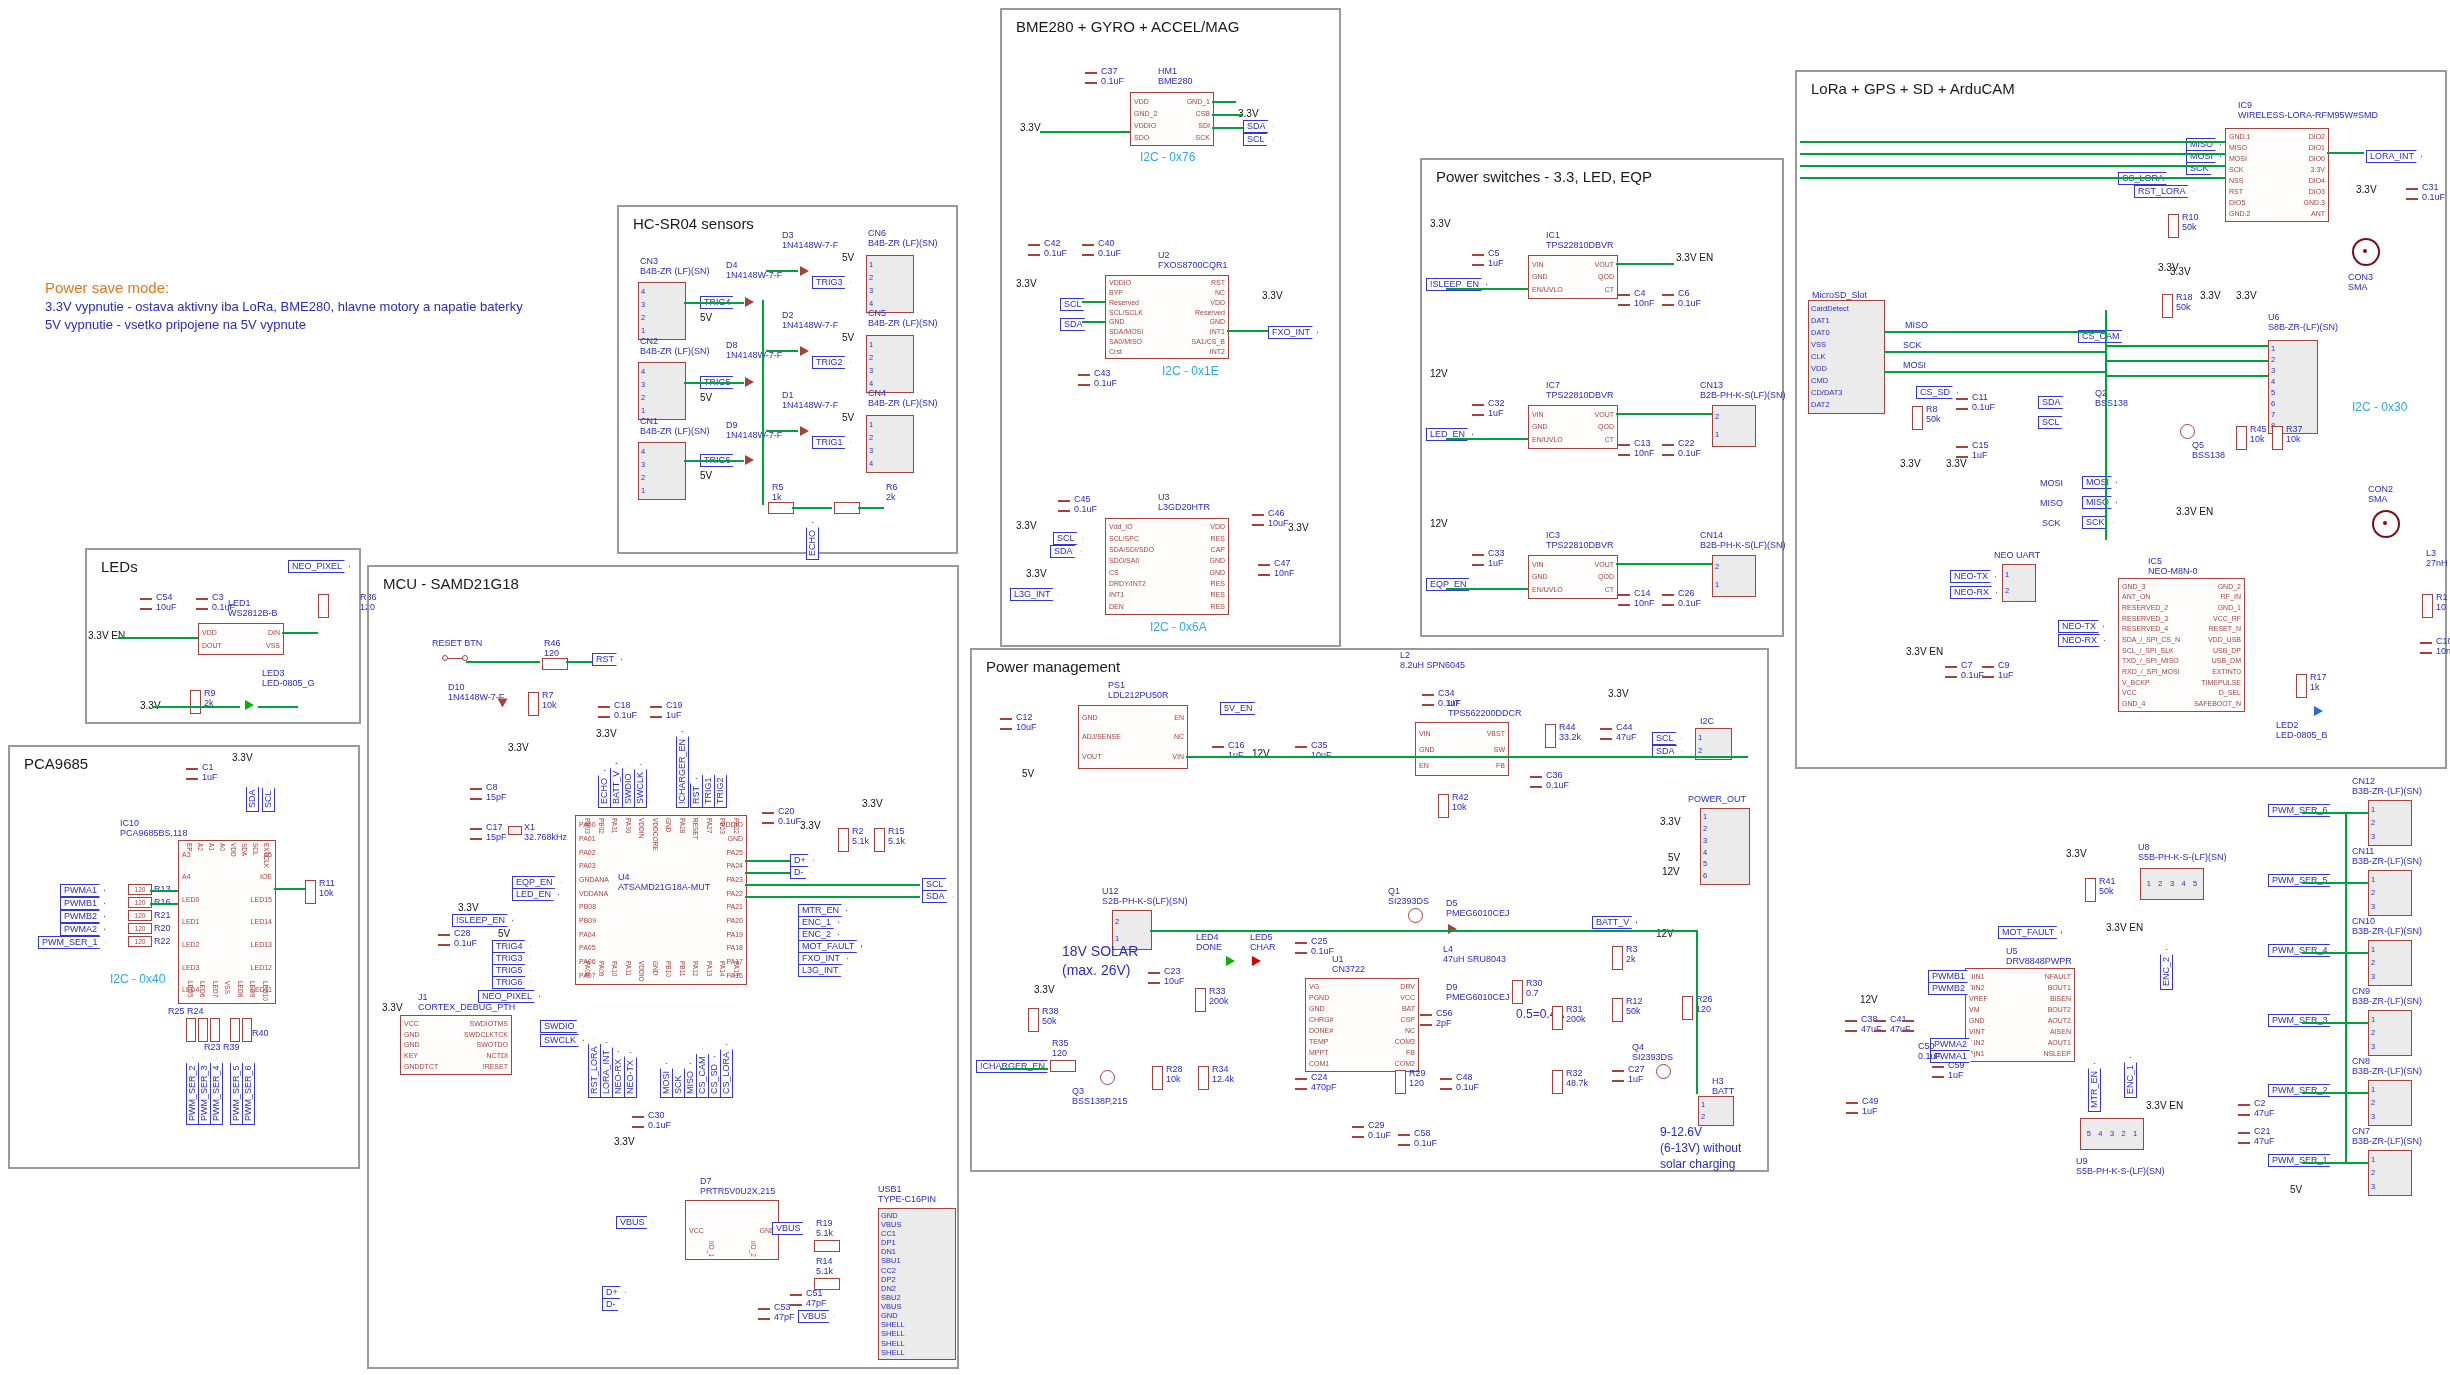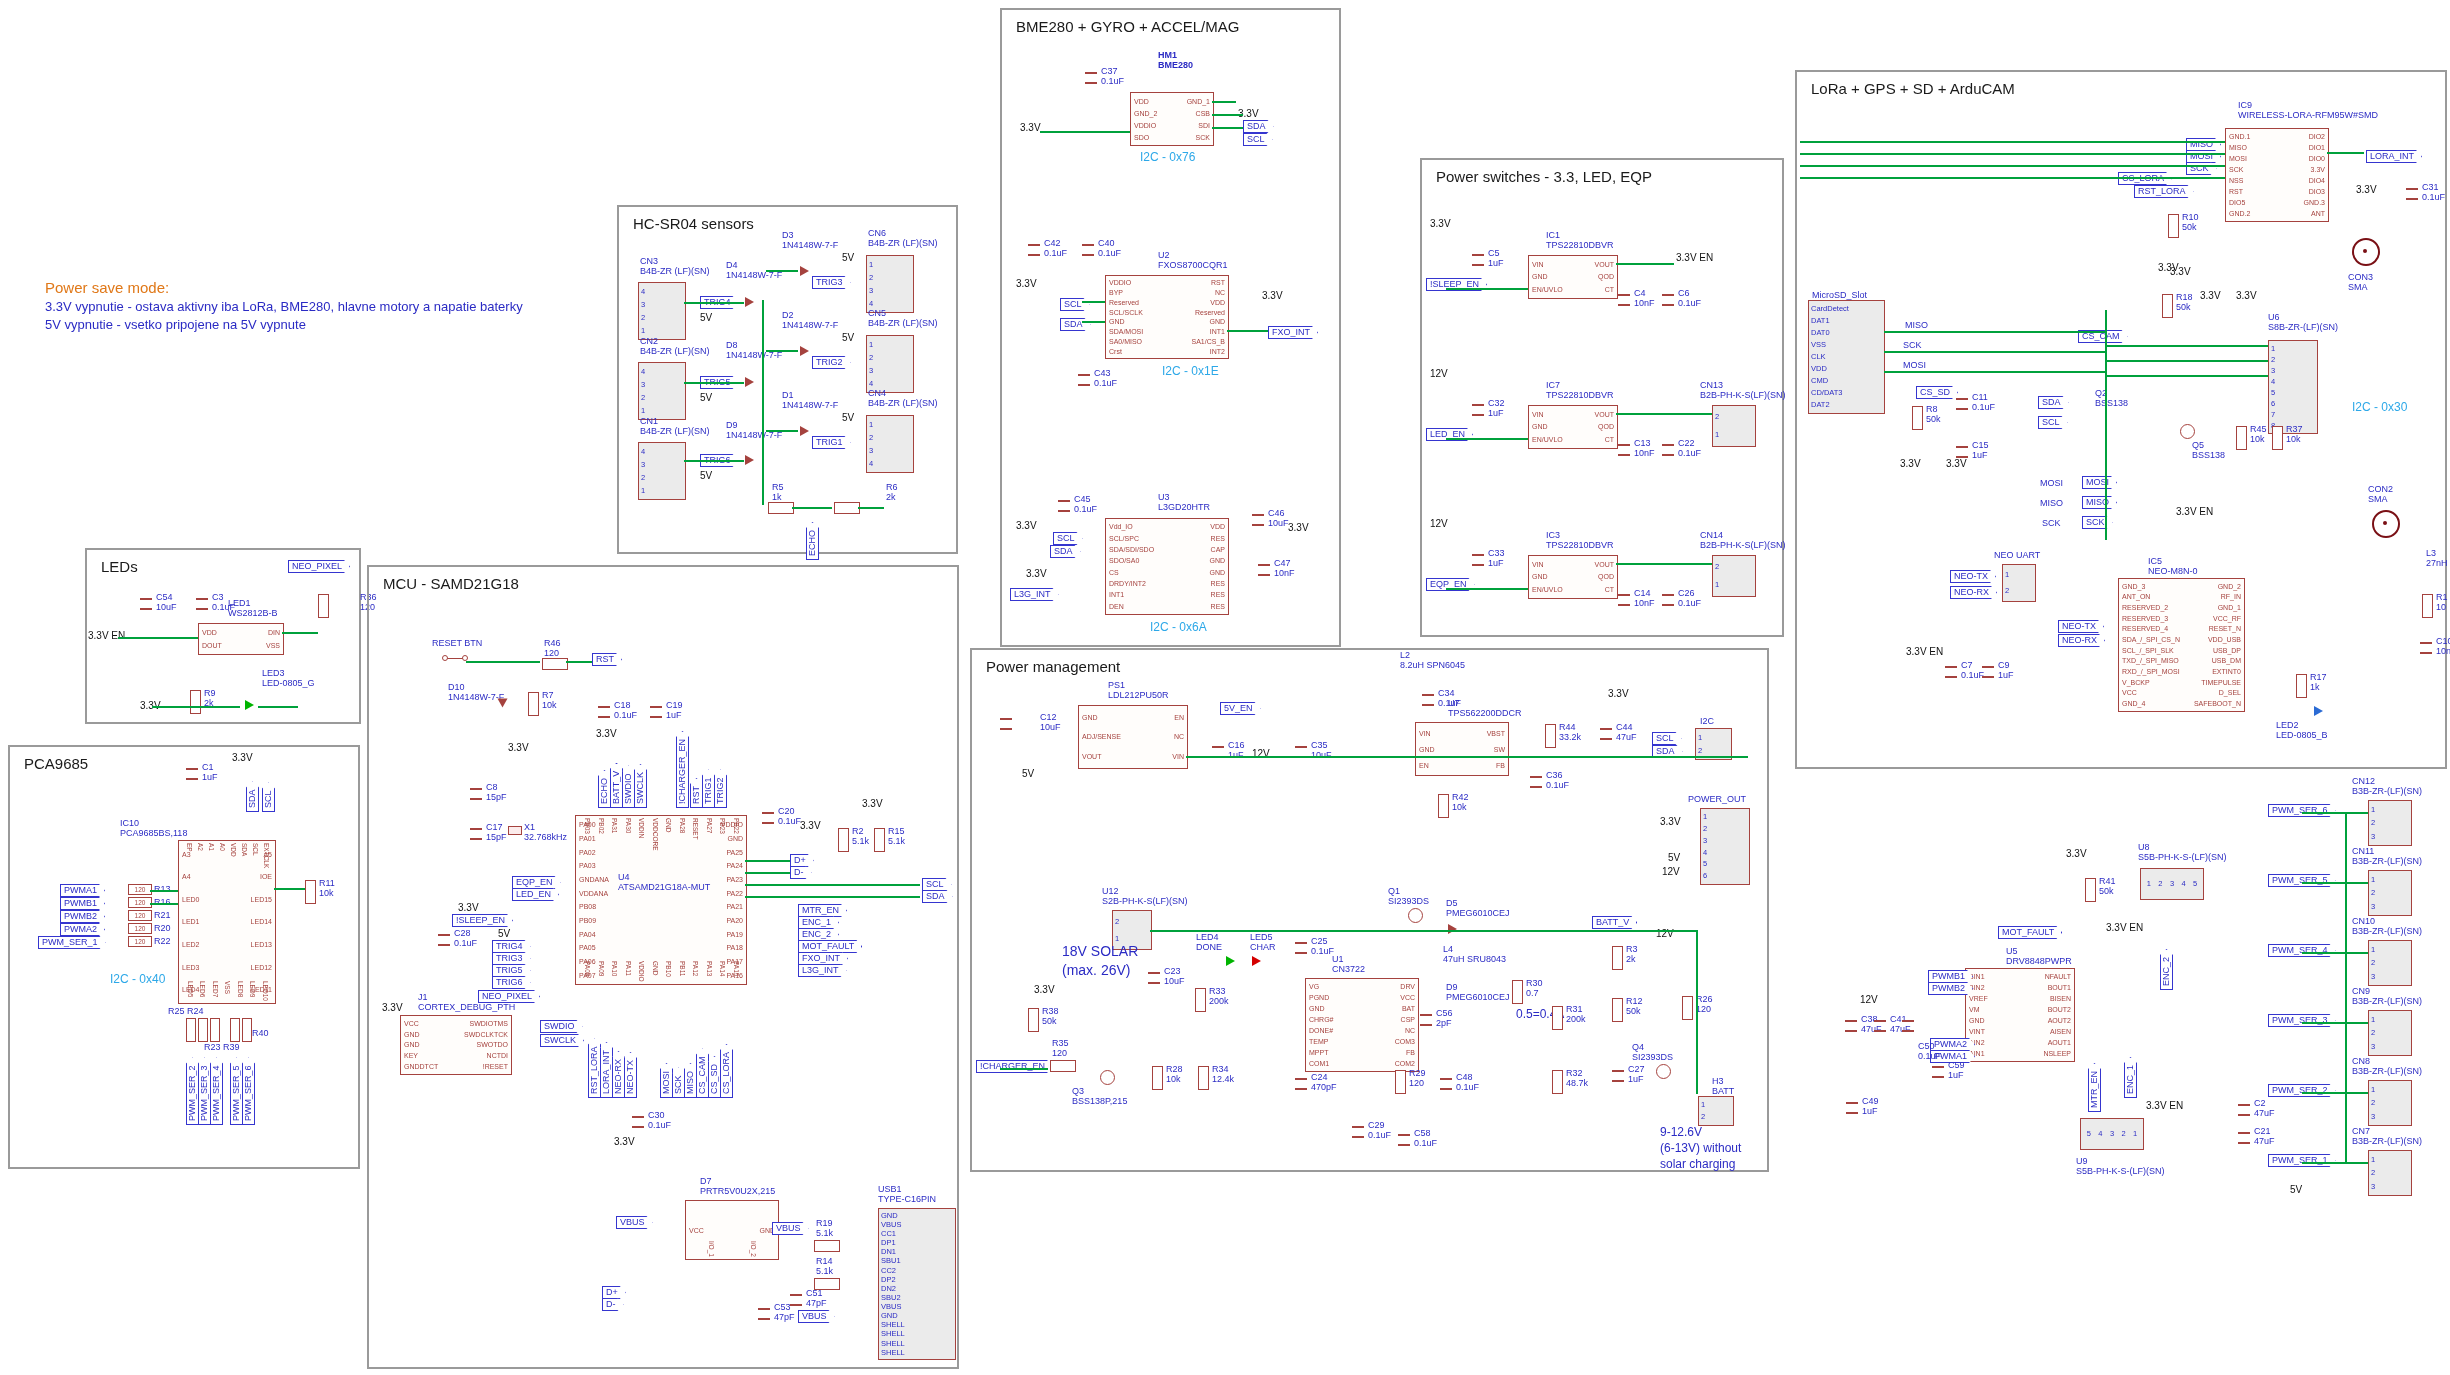--- a/index.html
+++ b/index.html
@@ -506,21 +506,21 @@
     <div class="wire" style="left: 766px; top: 350px; height: 1.8px; width: 32px;"></div>
     <div class="wire" style="left: 766px; top: 430px; height: 1.8px; width: 32px;"></div>
     <div class="wire" style="left: 792px; top: 507px; height: 1.8px; width: 40px;"></div>
     <div class="wire" style="left: 858px; top: 507px; height: 1.8px; width: 26px;"></div>
     <div class="block" style="left: 1000px; top: 8px; width: 337px; height: 635px;">
       <div class="block-title">BME280 + GYRO + ACCEL/MAG</div>
     </div>
     <div class="lbl" style="left: 1101px; top: 66px;">C37
 0.1uF</div>
     <div class="cap-g" style="left: 1085px; top: 72px;"></div>
-    <div class="lbl" style="left: 1158px; top: 50px; font-weight: bold;">HM1
+    <div class="lbl" style="left: 1158px; top: 66px;">HM1
 BME280</div>
     <div class="ic" style="left: 1130px; top: 92px; width: 82px; height: 52px;">
       <div class="lp">
         <span class="pin">VDD</span>
         <span class="pin">GND_2</span>
         <span class="pin">VDDIO</span>
         <span class="pin">SDO</span>
       </div>
       <div class="rp">
         <span class="pin">GND_1</span>
@@ -731,21 +731,21 @@
         <span class="pin">GND</span>
         <span class="pin">ADJ/SENSE</span>
         <span class="pin">VOUT</span>
       </div>
       <div class="rp">
         <span class="pin">EN</span>
         <span class="pin">NC</span>
         <span class="pin">VIN</span>
       </div>
     </div>
-    <div class="lbl" style="left: 1016px; top: 712px; margin-left: 24px;">C12
+    <div class="lbl" style="left: 1016px; top: 712px;">C12
 10uF</div>
     <div class="cap-g" style="left: 1000px; top: 718px;"></div>
     <div class="pwr" style="left: 1022px; top: 768px;">5V</div>
     <div class="flag" style="left: 1220px; top: 702px;">5V_EN</div>
     <div class="lbl" style="left: 1228px; top: 740px;">C16
 1uF</div>
     <div class="cap-g" style="left: 1212px; top: 746px;"></div>
     <div class="pwr" style="left: 1252px; top: 748px;">12V</div>
     <div class="lbl" style="left: 1311px; top: 740px;">C35
 10uF</div>

